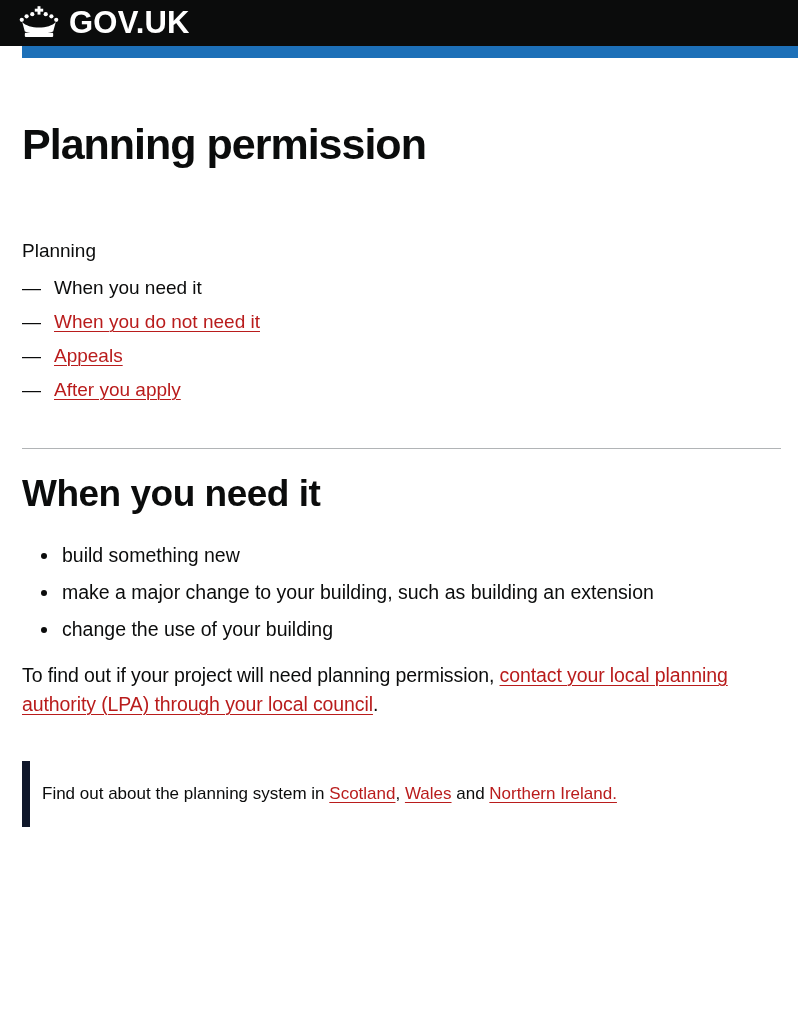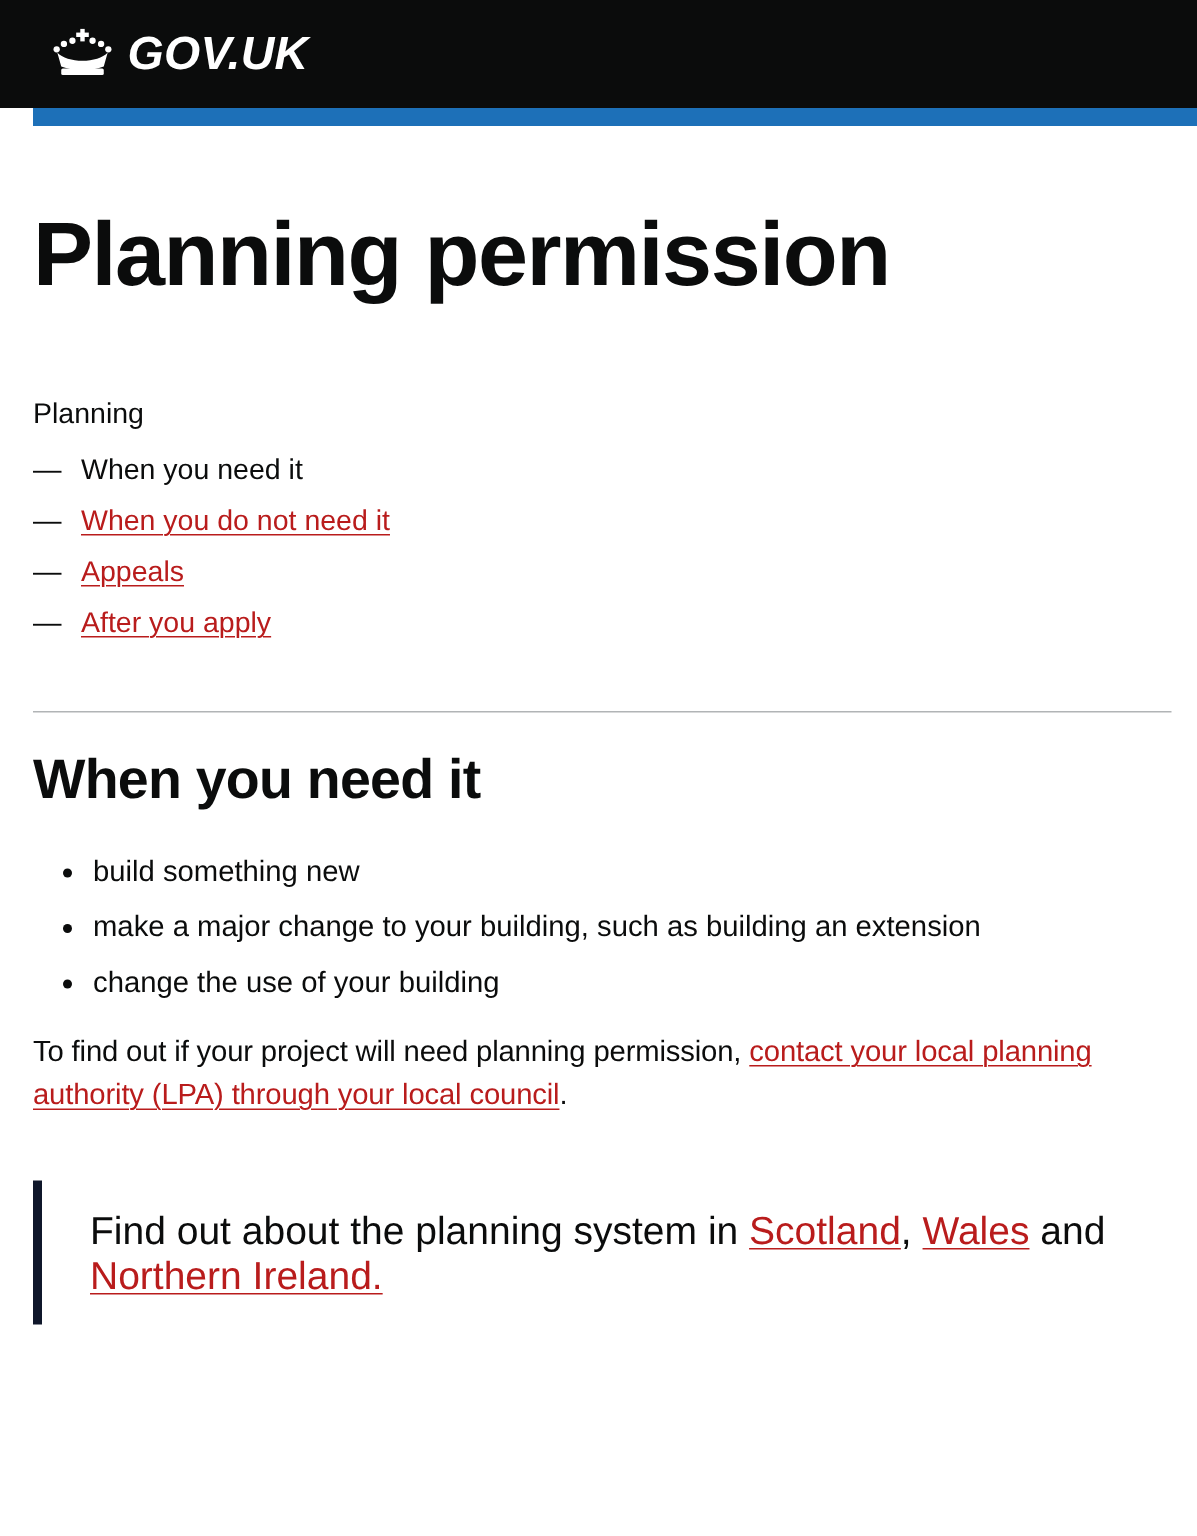--- a/index.html
+++ b/index.html
@@ -6,25 +6,24 @@
   html, body {
     width: 798px; height: 1024px;
     background: #ffffff;
     font-family: "Liberation Sans", sans-serif;
     color: #0b0c0c;
     overflow: hidden;
   }
   
   .govuk-header {
     background: #0b0c0c;
-    height: 72px;
+    height: 46px;
     display: flex;
     align-items: center;
-    padding-left: 34px;
-    font-style: italic;
+    padding-left: 18px;
   }
   .logo {
     display: flex;
     align-items: center;
     gap: 9px;
     text-decoration: none;
     color: #ffffff;
   }
   .logotype {
     font-size: 31px;
@@ -42,21 +41,21 @@
     margin-left: 22px;
     margin-right: 17px; 
   }
   a { color: #b91c1c; text-decoration: underline; text-underline-offset: 3px; text-decoration-thickness: 1px; }
   
   .breadcrumb { margin-top: 20px; font-size: 19px; }
   .breadcrumb a { color: #0b0c0c; }
   
   .page-title {
     margin-top: 56px;
-    font-size: 60px;
+    font-size: 43px;
     font-weight: 700;
     letter-spacing: -1px;
     line-height: 60px;
   }
   
   .contents { margin-top: 64px; }
   .contents-label { font-size: 19px; line-height: 25px; }
   .contents-list { list-style: none; margin-top: 12px; }
   .contents-list li {
     font-size: 19px;
@@ -99,23 +98,23 @@
   .bullet-list li {
     font-size: 19.5px;
     line-height: 29px;
     margin-top: 8px;
     padding-left: 2px;
   }
   .find-out { margin-top: 17px; max-width: 740px; }
   
   .inset-text {
     margin-top: 42px;
-    border-left: 6px solid #0f172a;
-    padding: 18px 15px 18px 32px;
-    font-size: 26px;
+    border-left: 8px solid #0f172a;
+    padding: 18px 15px 18px 12px;
+    font-size: 17px;
     line-height: 30px;
     max-width: 740px;
   }
 </style>
 </head>
 <body>
 
 <header class="govuk-header">
   <a class="logo" href="#">
     <svg width="42" height="34" viewBox="0 0 40 32" aria-hidden="true">

